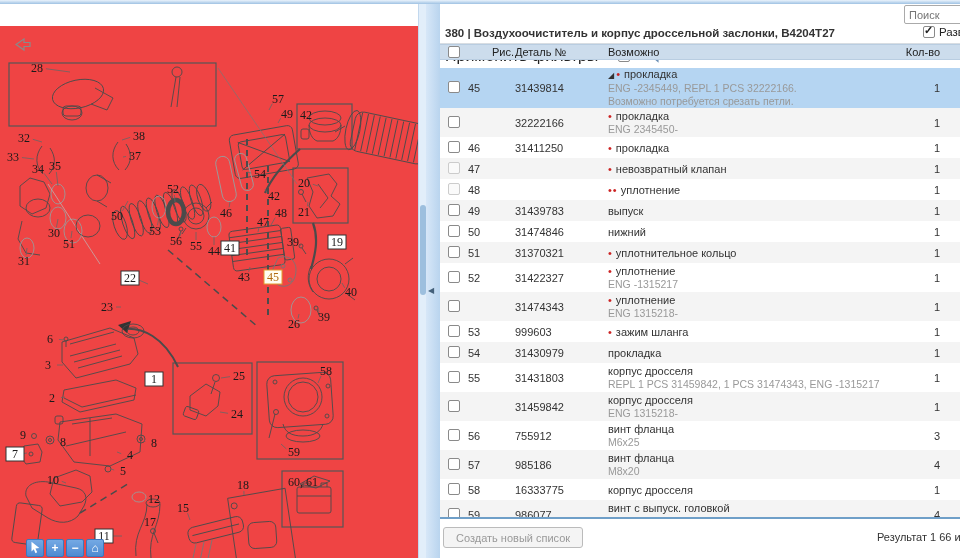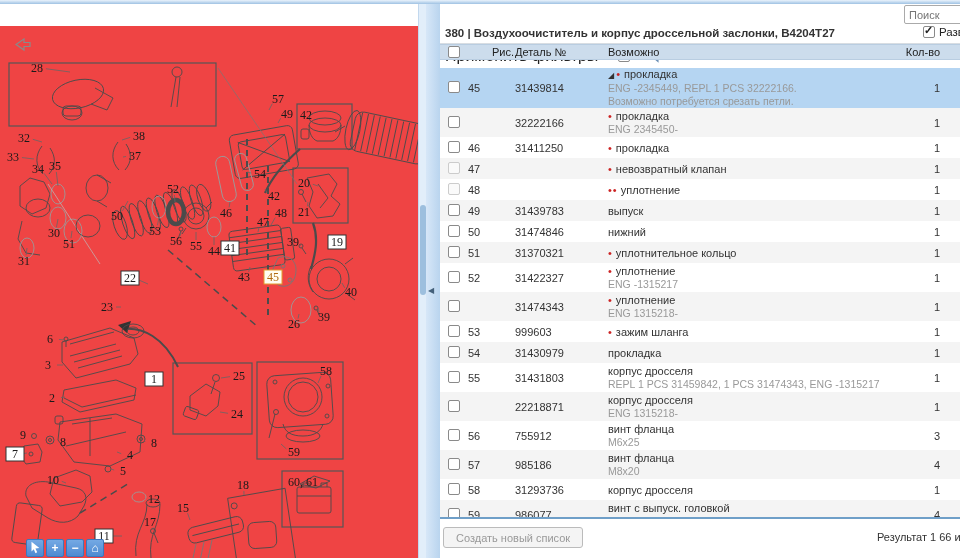--- a/index.html
+++ b/index.html
@@ -513,21 +513,21 @@
           <span class="part">31431803</span>
           <div class="desc">
             <div class="main"><span>корпус дросселя</span></div>
             <div class="sub">REPL 1 PCS 31459842, 1 PCS 31474343, ENG -1315217</div>
           </div>
           <span class="qty">1</span>
         </div>
         <div class="row alt" style="height: 29px;">
           <span class="cb"><span class="cbx"></span></span>
           <span class="fig"></span>
-          <span class="part">22218871</span>
+          <span class="part">31459842</span>
           <div class="desc">
             <div class="main"><span>корпус дросселя</span></div>
             <div class="sub">ENG 1315218-</div>
           </div>
           <span class="qty">1</span>
         </div>
         <div class="row" style="height: 29px;">
           <span class="cb"><span class="cbx"></span></span>
           <span class="fig">56</span>
           <span class="part">755912</span>
@@ -543,21 +543,21 @@
           <span class="part">985186</span>
           <div class="desc">
             <div class="main"><span>винт фланца</span></div>
             <div class="sub">M8x20</div>
           </div>
           <span class="qty">4</span>
         </div>
         <div class="row" style="height: 21px;">
           <span class="cb"><span class="cbx"></span></span>
           <span class="fig">58</span>
-          <span class="part">31293736</span>
+          <span class="part">16333775</span>
           <div class="desc">
             <div class="main"><span>корпус дросселя</span></div>
           </div>
           <span class="qty">1</span>
         </div>
         <div class="row alt" style="height: 29px;">
           <span class="cb"><span class="cbx"></span></span>
           <span class="fig">59</span>
           <span class="part">986077</span>
           <div class="desc">

